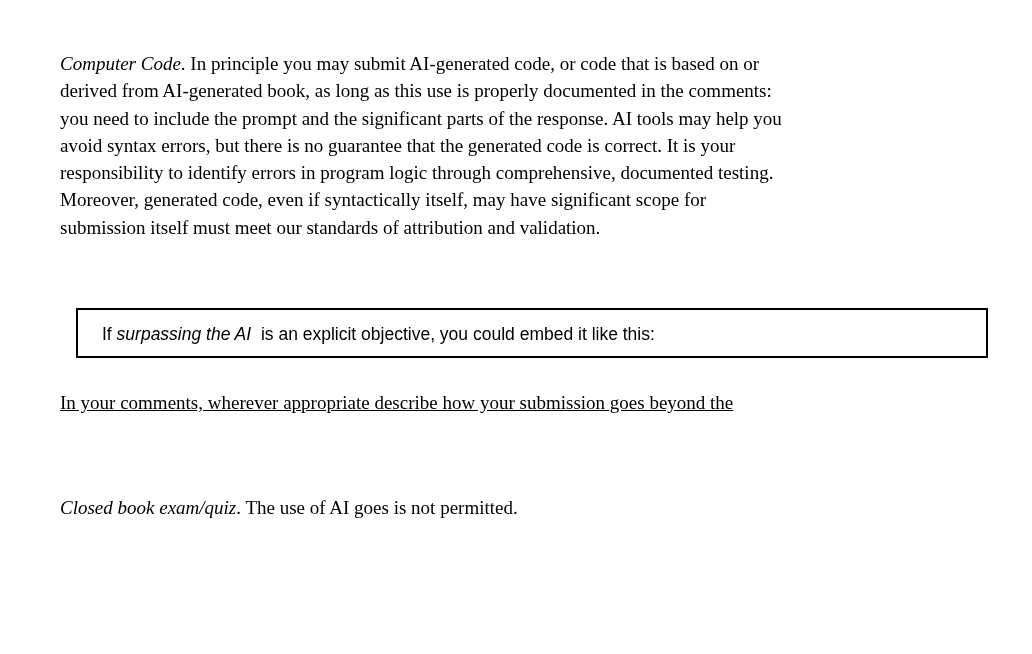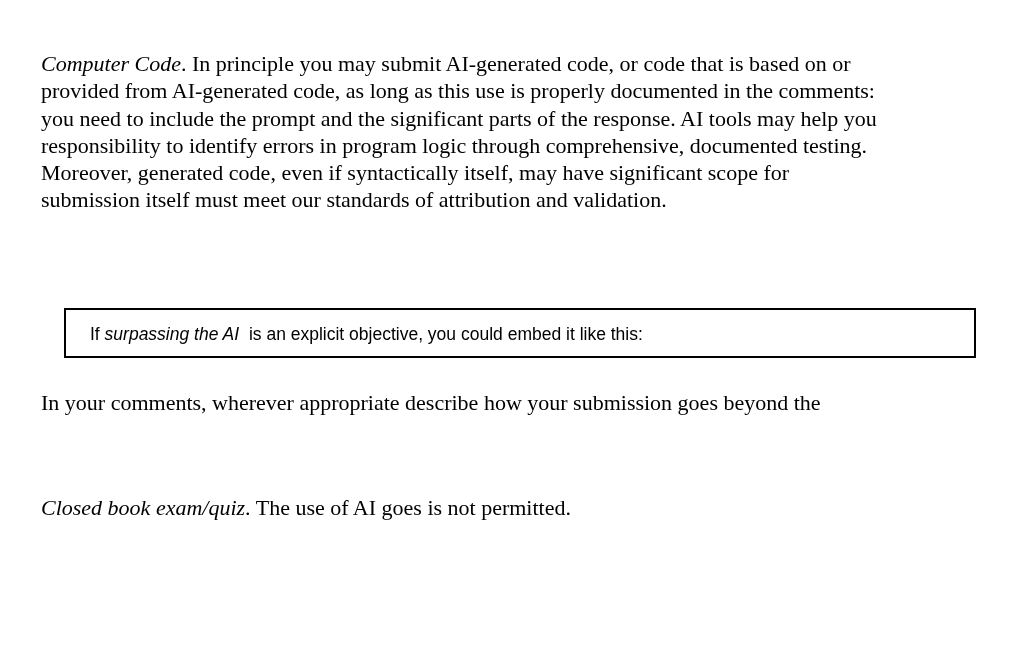--- a/index.html
+++ b/index.html
@@ -10,57 +10,58 @@
     body {
       width: 1032px;
       height: 654px;
       position: relative;
       overflow: hidden;
       color: #000000;
       font-family: "Liberation Serif", "DejaVu Serif", serif;
     }
     .para {
       position: absolute;
-      left: 41px;
-      font-size: 22px;
+      left: 60px;
+      font-size: 19px;
       line-height: 27.3px;
       white-space: nowrap;
     }
     .line { display: block; }
     .para em { font-style: italic; }
     #p-code { top: 50px; }
     .callout {
       position: absolute;
-      left: 64px;
+      left: 76px;
       top: 308px;
       width: 908px;
       height: 46px;
       border: 2px solid #000000;
       box-sizing: content-box;
       font-family: "Liberation Sans", "DejaVu Sans", sans-serif;
       font-size: 17.5px;
     }
     .callout-text {
       position: absolute;
       left: 24px;
       top: 14px;
       white-space: nowrap;
     }
     .callout-text em { font-style: italic; }
-    #p-comments { top: 389px; }
+    #p-comments { top: 389px; text-decoration: underline; }
     #p-closed { top: 494px; }
     #p-open { top: 574px; }
   </style>
 </head>
 <body>
 
 <div class="para" id="p-code">
   <span class="line"><em>Computer Code</em><span>. In principle you may submit AI-generated code, or code that is based on or</span></span>
-  <span class="line">provided from AI-generated code, as long as this use is properly documented in the comments:</span>
+  <span class="line">derived from AI-generated book, as long as this use is properly documented in the comments:</span>
   <span class="line">you need to include the prompt and the significant parts of the response. AI tools may help you</span>
+  <span class="line">avoid syntax errors, but there is no guarantee that the generated code is correct. It is your</span>
   <span class="line">responsibility to identify errors in program logic through comprehensive, documented testing.</span>
   <span class="line">Moreover, generated code, even if syntactically itself, may have significant scope for</span>
   <span class="line">submission itself must meet our standards of attribution and validation.</span>
 </div>
 
 <div class="callout">
   <div class="callout-text"><span>If </span><em>surpassing the AI</em><span style="white-space:pre;">  is an explicit objective, you could embed it like this:</span></div>
 </div>
 
 <div class="para" id="p-comments">

